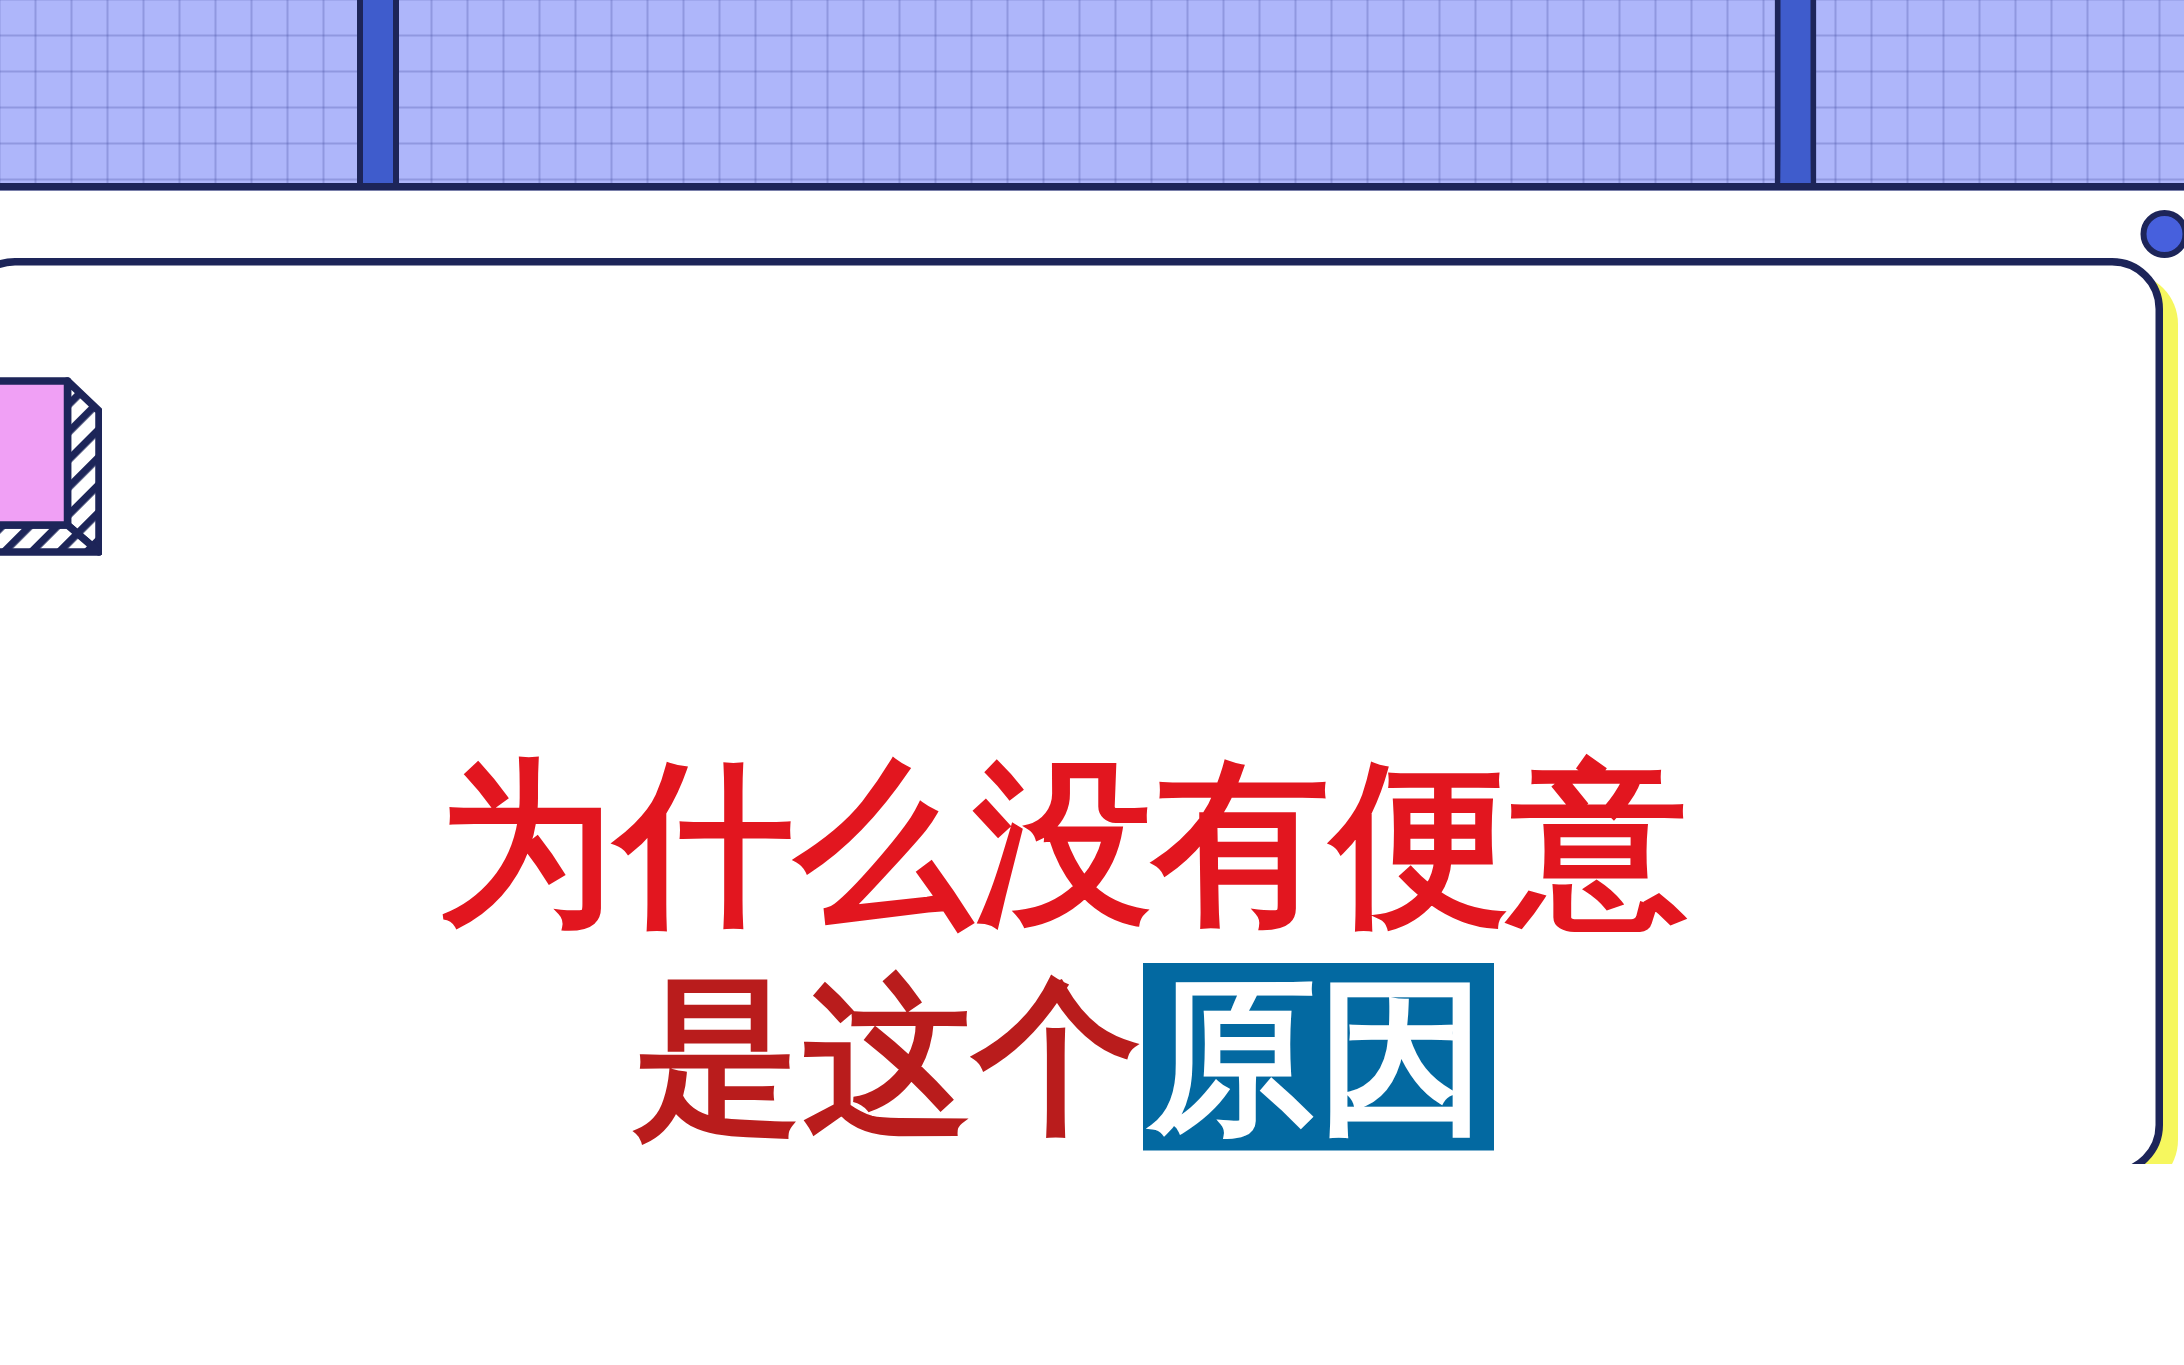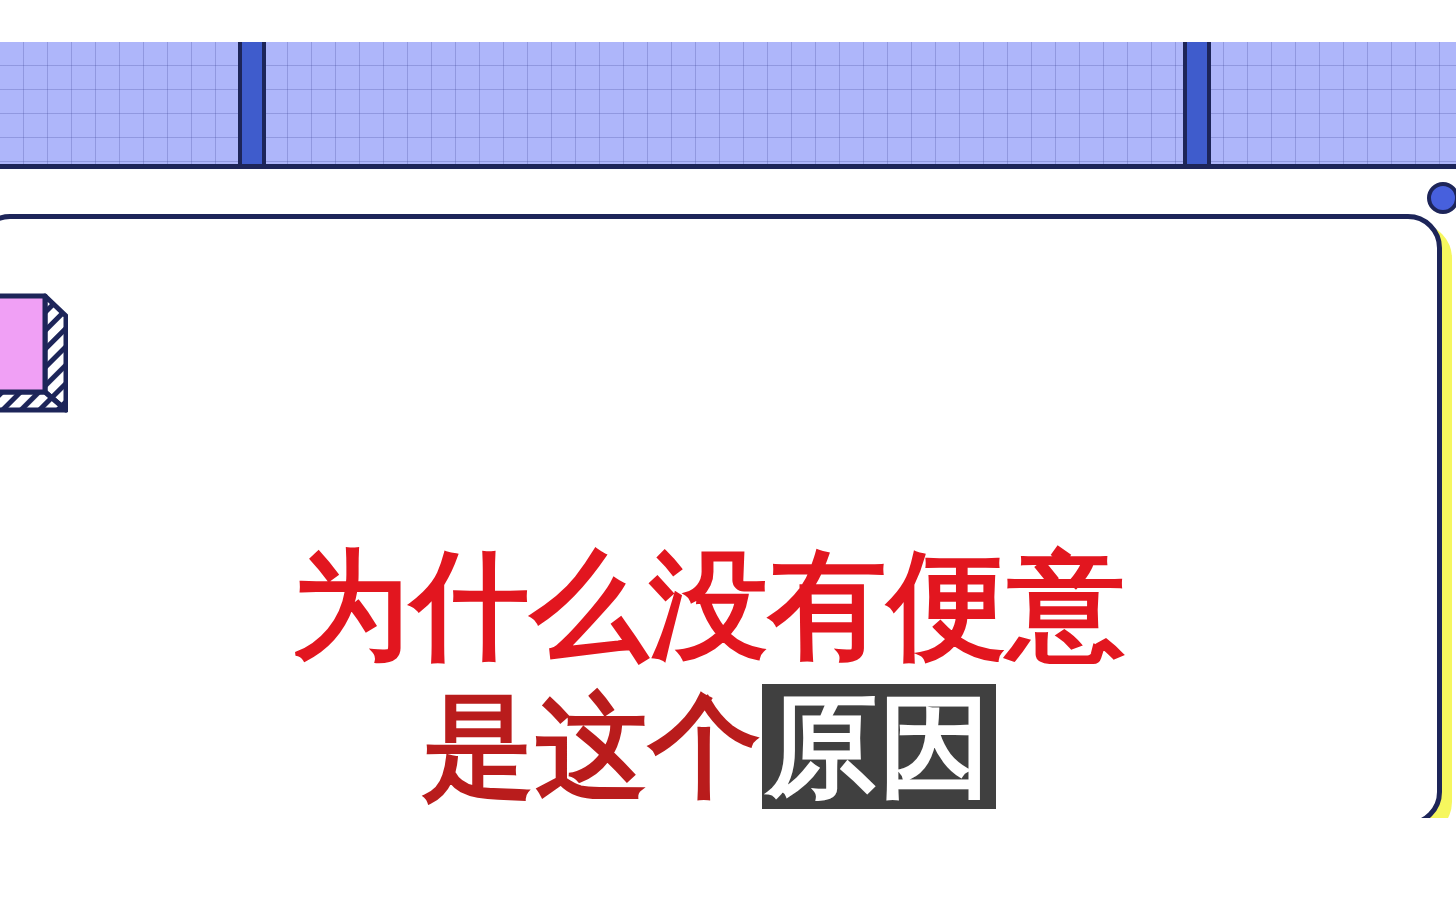--- a/index.html
+++ b/index.html
@@ -11,21 +11,20 @@
   body {
     font-family: "Liberation Sans", "DejaVu Sans", sans-serif;
   }
 
   #stage {
     position: relative;
     width: 1456px;
     height: 776px;
     overflow: hidden;
     background: #ffffff;
-    margin-top: 42px;
   }
 
   
   .grid-band {
     position: absolute;
     left: 0;
     width: 1456px;
     background-color: #aeb6fa;
     background-image:
       linear-gradient(to right, rgba(60,66,150,0.26) 1.5px, transparent 1.5px),
@@ -156,21 +155,21 @@
   }
   #line-2 {
     font-size: 112px;
     line-height: 132px;
     color: #1c82e8;
     margin-top: 8px;
   }
   #line-2 .plain { color: #b91c1c; }
   #line-2 .marked {
     color: #ffffff;
-    background: #404040;
+    background: #0369a1;
     padding: 0 4px;
   }
 </style>
 </head>
 <body>
 
 <div id="stage">
 
   <div class="grid-band" id="grid-top"></div>
 

